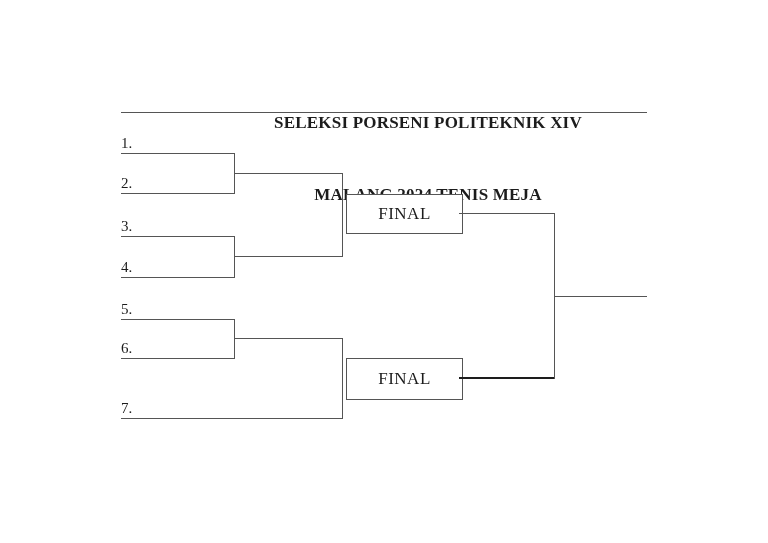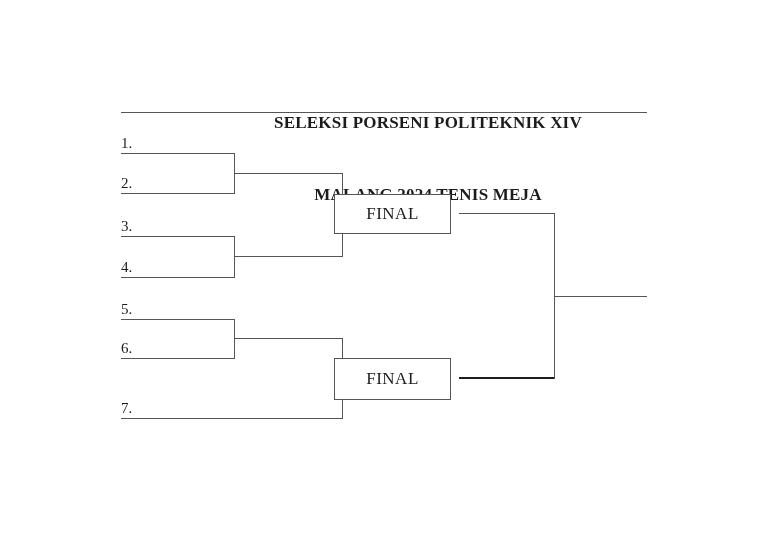--- a/index.html
+++ b/index.html
@@ -32,21 +32,21 @@
   .hline.bold{height:2px;background:var(--line-bold);}
   .seed-label{
     position:absolute;
     left:121px;
     font-size:15px;
     line-height:18px;
     color:var(--text);
   }
   .final-box{
     position:absolute;
-    left:334px;width:117px;
+    left:346px;width:117px;
     background:var(--bg);
     border:1px solid var(--line);
     display:flex;align-items:center;justify-content:center;
     box-sizing:border-box;
   }
   .final-box span{
     font-size:17px;
     letter-spacing:0.5px;
   }
 </style>

